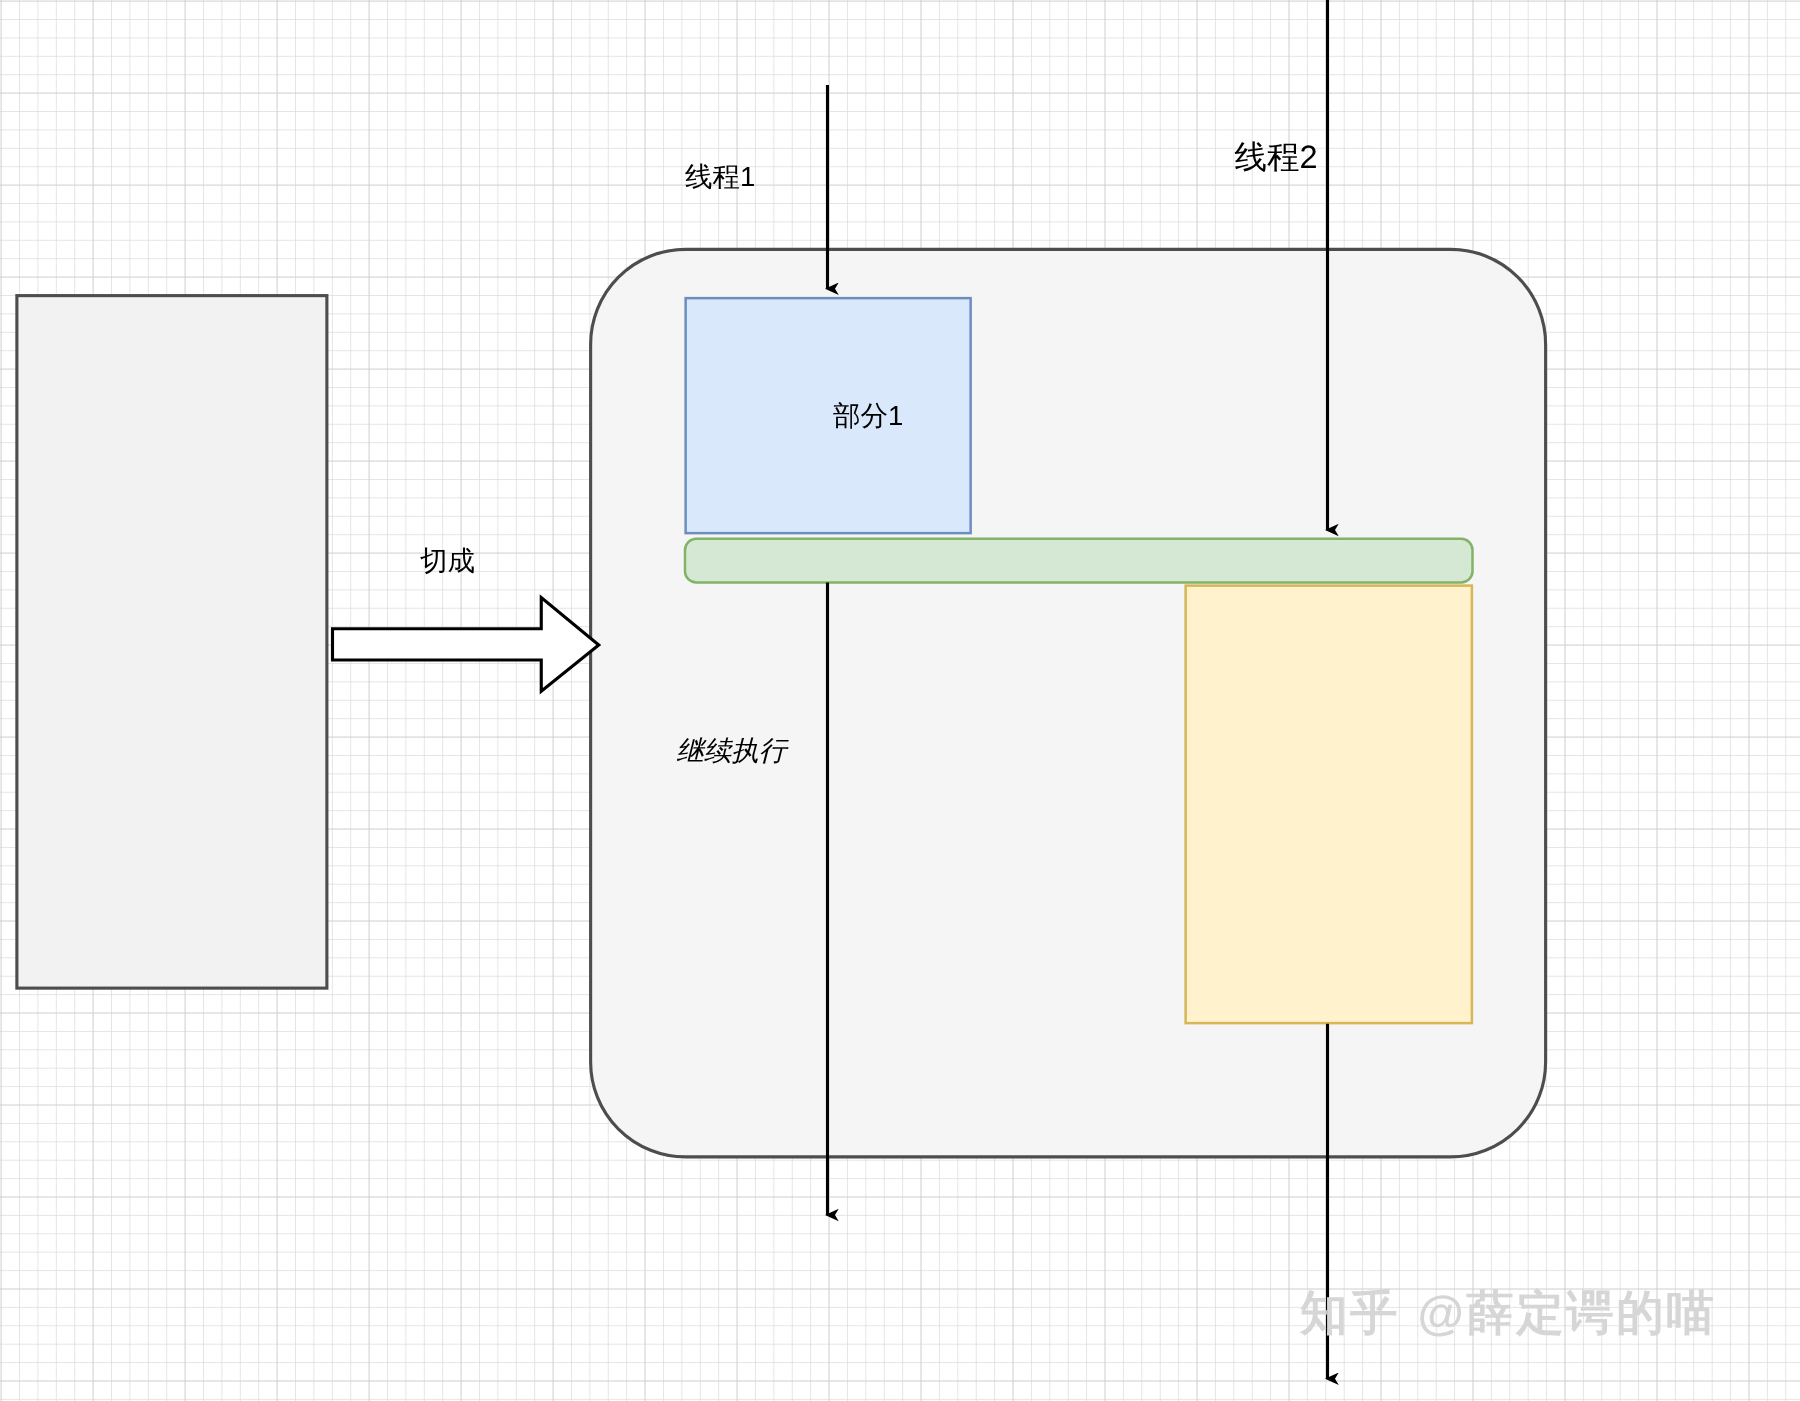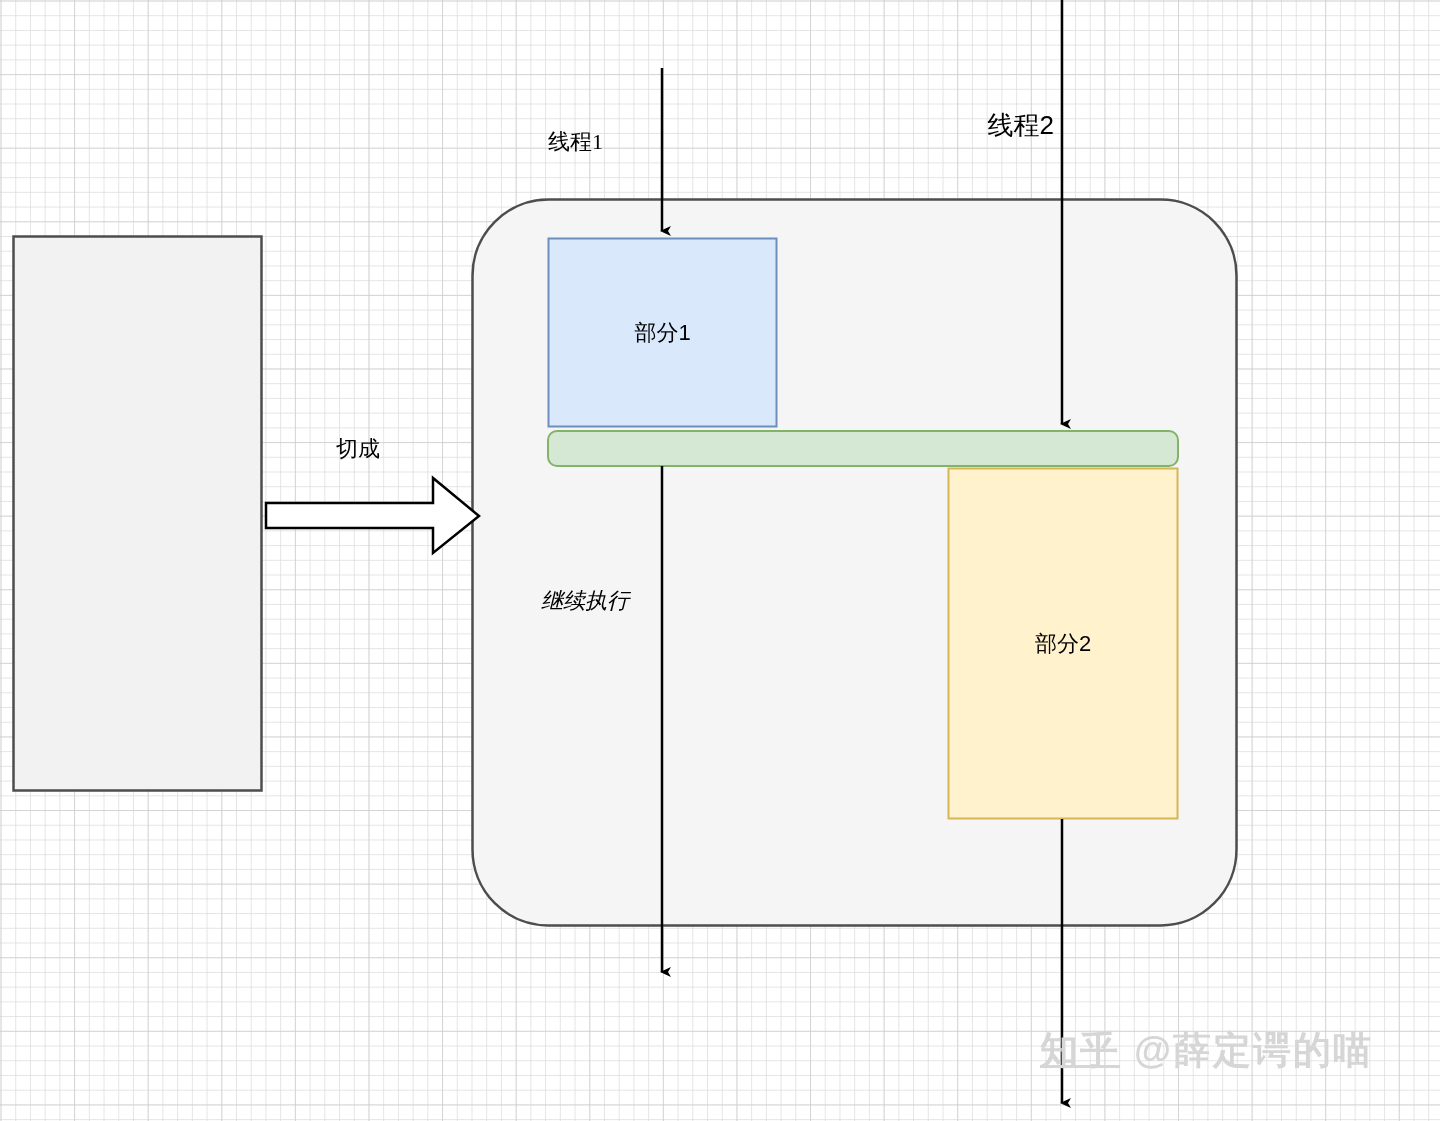--- a/index.html
+++ b/index.html
@@ -52,59 +52,59 @@
   }
   .lbl-cut {
     left: 262px; top: 436px; width: 192px;
     text-align: center;
     font-size: 22px;
   }
   .lbl-thread1 {
     left: 548px; top: 129px; width: 120px;
     text-align: left;
     font-size: 22px;
-    font-family: Liberation Serif, serif;
   }
   .lbl-thread2 {
     left: 934px; top: 110px; width: 120px;
     text-align: right;
     font-size: 26px;
   }
   .lbl-continue {
     left: 490px; top: 588px; width: 190px;
     text-align: center;
     font-size: 22px;
     font-style: italic;
   }
   .box-text {
     position: absolute;
     display: flex;
     align-items: center;
     justify-content: center;
     color: #000000;
     font-size: 22px;
     pointer-events: none;
+    padding-left: 32px;
   }
   .t-part1 { left: 548px; top: 238px; width: 229px; height: 189px; }
   .t-split { left: 548px; top: 431px; width: 630px; height: 35px; }
   .t-part2 { left: 948px; top: 469px; width: 230px; height: 350px; }
 
   #watermark {
     position: absolute;
     left: 1040px;
     top: 1025px;
     font-size: 38px;
     color: #d6d6d6;
     font-weight: bold;
     letter-spacing: 2px;
     white-space: nowrap;
     user-select: none;
     pointer-events: none;
   }
-  #watermark .wm-brand { margin-right: 14px; text-decoration: underline; }
+  #watermark .wm-brand { margin-right: 14px; }
 </style>
 </head>
 <body>
 
 <div id="canvas">
 
   <div id="grid"></div>
 
   <svg id="svg-layer" viewBox="0 0 1440 1121" xmlns="http://www.w3.org/2000/svg">
     <defs>
@@ -139,19 +139,18 @@
 
   <div class="node-label lbl-thread1">线程1</div>
 
   <div class="node-label lbl-thread2">线程2</div>
 
   <div class="node-label lbl-continue">继续执行</div>
 
   <div class="box-text t-part1">部分1</div>
 
 
-  <div class="box-text t-part2">部分2</div>
 
   <div id="watermark">
     <span class="wm-brand">知乎</span><span>@薛定谔的喵</span>
   </div>
 
 </div>
 
 </body></html>

